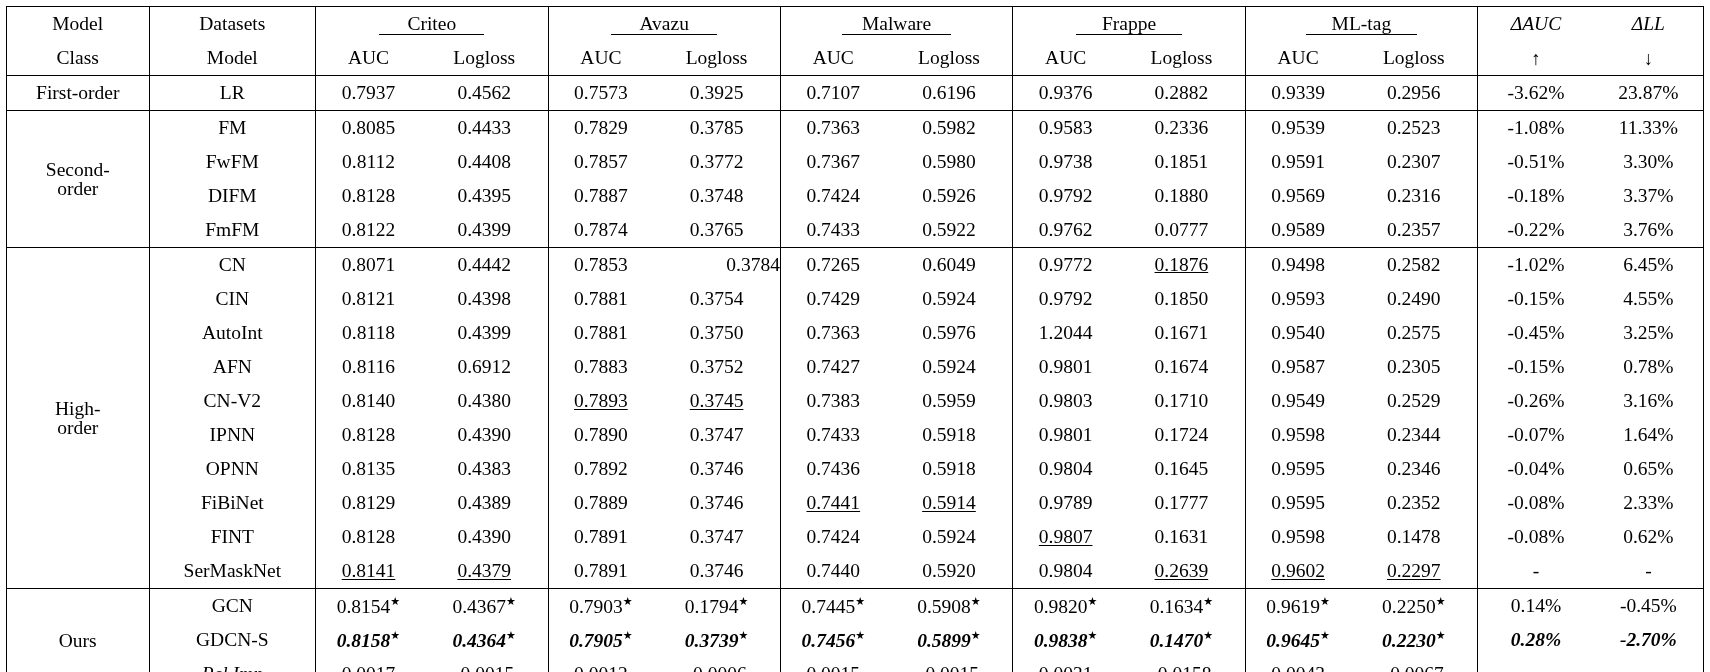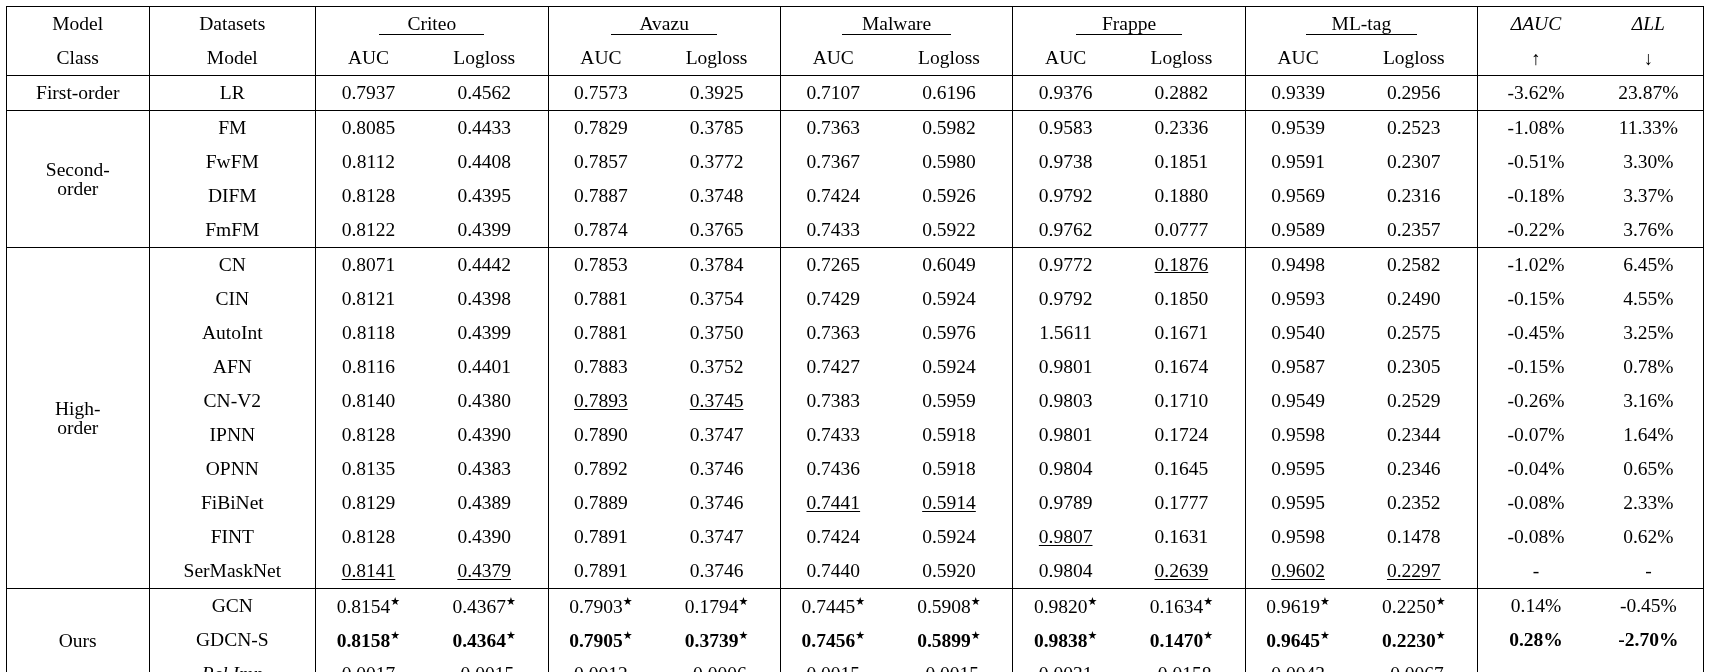--- a/index.html
+++ b/index.html
@@ -34,21 +34,21 @@
     white-space: nowrap;
   }
   
   .rule-top td { border-top: 1.6px solid #000; }
   .rule-bottom td { border-bottom: 1.1px solid #000; }
   .vsep-r { border-right: 1.1px solid #000; }
 
   .grp-head { border-bottom: 1.1px solid #000; }
 
   .italic { font-style: italic; }
-  .bold { font-weight: bold; }
+  .bold { font-weight: bold; font-style: italic; }
   .under { text-decoration: underline; text-underline-offset: 2px; }
 
   .arrow { font-size: 19px; }
 
   
   .frame-l { border-left: 1.1px solid #000; }
   .frame-r { border-right: 1.1px solid #000; }
 </style>
 </head>
 <body>
@@ -203,21 +203,21 @@
         </tr>
         <tr class="rule-top-inner">
           <td class="frame-l vsep-r" rowspan="10" style="border-top: 1.1px solid rgb(0, 0, 0);">
             <div>High-</div>
             <div>order</div>
           </td>
           <td class="vsep-r" style="border-top: 1.1px solid rgb(0, 0, 0);">CN</td>
           <td style="border-top: 1.1px solid rgb(0, 0, 0);"><span>0.8071</span></td>
           <td class="vsep-r" style="border-top: 1.1px solid rgb(0, 0, 0);"><span>0.4442</span></td>
           <td style="border-top: 1.1px solid rgb(0, 0, 0);"><span>0.7853</span></td>
-          <td class="vsep-r" style="border-top: 1.1px solid rgb(0, 0, 0);"><span>0.3784</span></td>
+          <td class="vsep-r" style="border-top: 1.1px solid rgb(0, 0, 0); text-align: right;"><span>0.3784</span></td>
           <td style="border-top: 1.1px solid rgb(0, 0, 0);"><span>0.7265</span></td>
           <td class="vsep-r" style="border-top: 1.1px solid rgb(0, 0, 0);"><span>0.6049</span></td>
           <td style="border-top: 1.1px solid rgb(0, 0, 0);"><span>0.9772</span></td>
           <td class="vsep-r" style="border-top: 1.1px solid rgb(0, 0, 0); text-decoration: underline;"><span>0.1876</span></td>
           <td style="border-top: 1.1px solid rgb(0, 0, 0);"><span>0.9498</span></td>
           <td class="vsep-r" style="border-top: 1.1px solid rgb(0, 0, 0);"><span>0.2582</span></td>
           <td style="border-top: 1.1px solid rgb(0, 0, 0);"><span>-1.02%</span></td>
           <td class="frame-r" style="border-top: 1.1px solid rgb(0, 0, 0);"><span>6.45%</span></td>
         </tr>
         <tr>
@@ -236,31 +236,31 @@
           <td class="frame-r"><span>4.55%</span></td>
         </tr>
         <tr>
           <td class="vsep-r">AutoInt</td>
           <td><span>0.8118</span></td>
           <td class="vsep-r"><span>0.4399</span></td>
           <td><span>0.7881</span></td>
           <td class="vsep-r"><span>0.3750</span></td>
           <td><span>0.7363</span></td>
           <td class="vsep-r"><span>0.5976</span></td>
-          <td><span>1.5611</span></td>
+          <td><span>1.2044</span></td>
           <td class="vsep-r"><span>0.1671</span></td>
           <td><span>0.9540</span></td>
           <td class="vsep-r"><span>0.2575</span></td>
           <td><span>-0.45%</span></td>
           <td class="frame-r"><span>3.25%</span></td>
         </tr>
         <tr>
           <td class="vsep-r">AFN</td>
           <td><span>0.8116</span></td>
-          <td class="vsep-r"><span>0.4401</span></td>
+          <td class="vsep-r"><span>0.6912</span></td>
           <td><span>0.7883</span></td>
           <td class="vsep-r"><span>0.3752</span></td>
           <td><span>0.7427</span></td>
           <td class="vsep-r"><span>0.5924</span></td>
           <td><span>0.9801</span></td>
           <td class="vsep-r"><span>0.1674</span></td>
           <td><span>0.9587</span></td>
           <td class="vsep-r"><span>0.2305</span></td>
           <td><span>-0.15%</span></td>
           <td class="frame-r"><span>0.78%</span></td>

